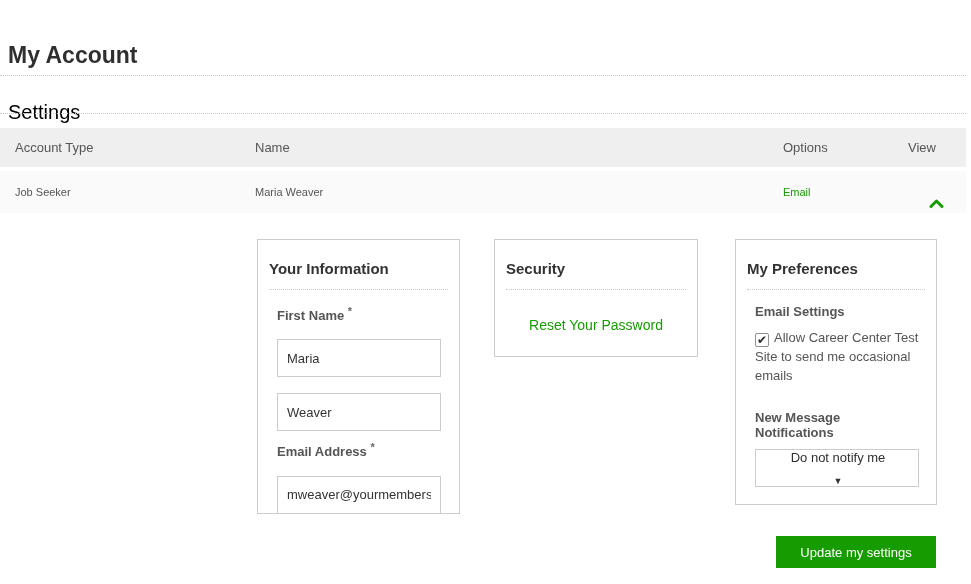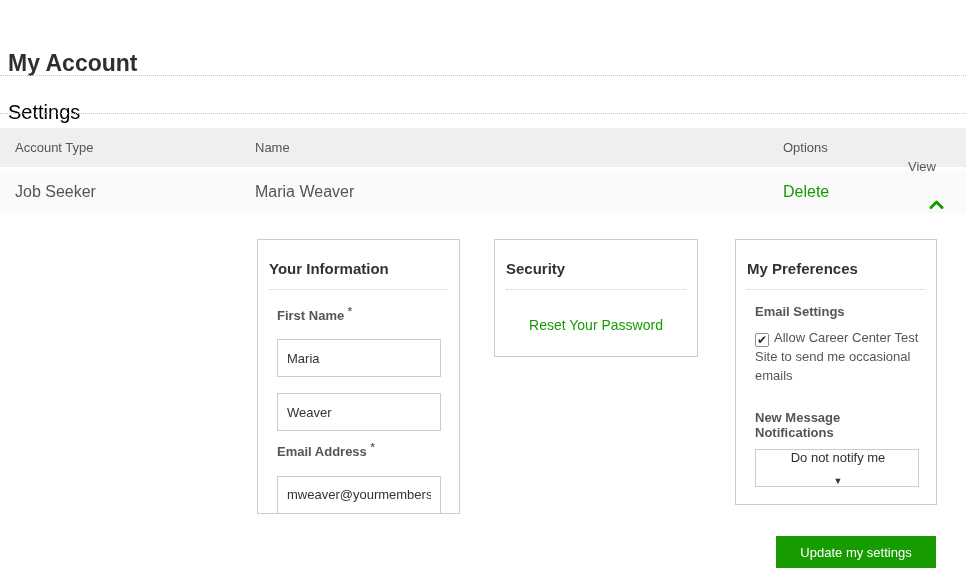--- a/index.html
+++ b/index.html
@@ -11,30 +11,30 @@
     --text-muted:#555555;
   }
   *{box-sizing:border-box;}
   html,body{margin:0;padding:0;}
   body{
     width:971px;height:584px;overflow:hidden;background:#ffffff;
     font-family:"Liberation Sans","DejaVu Sans",sans-serif;
     position:relative;color:var(--text-muted);
   }
   .abs{position:absolute;}
-  .page-title{left:8px;top:14px;font-size:23px;font-weight:700;color:var(--text-dark);margin-top:36px;}
+  .page-title{left:8px;top:6px;font-size:23px;font-weight:700;color:var(--text-dark);margin-top:36px;}
   .hr{left:0;right:5px;border-top:1px dotted #c9c9c9;height:0;}
   .hr1{top:75px;} .hr2{top:113px;}
   .section-title{left:8px;top:84px;font-size:20px;font-weight:400;color:#000000;}
 
   .thead{top:128px;left:0;right:5px;height:39px;background:var(--header-bg);font-size:13px;color:var(--text-muted);}
   .thead span{position:absolute;line-height:39px;}
-  .trow{top:171px;left:0;right:5px;height:42px;background:var(--row-bg);font-size:16px;color:var(--text-muted);text-align:right;}
+  .trow{top:171px;left:0;right:5px;height:42px;background:var(--row-bg);font-size:11px;color:var(--text-muted);text-align:right;}
   .trow .cell{position:absolute;line-height:42px;}
-  .c1{left:15px;} .c2{left:255px;} .c3{left:783px;} .c4{left:908px;margin-top:19px;}
+  .c1{left:15px;} .c2{left:255px;} .c3{left:783px;} .c4{left:908px;}
   .link{color:var(--accent-green);text-decoration:none;cursor:pointer;}
   .caret-btn{left:929px;top:13px;line-height:0;cursor:pointer;}
 
   .panel{background:#ffffff;border:1px solid var(--panel-border);}
   .p-info{left:257px;top:239px;width:203px;height:275px;}
   .p-sec{left:494px;top:239px;width:204px;height:118px;}
   .p-pref{left:735px;top:239px;width:202px;height:266px;}
   .ptitle{margin:20px 11px 0 11px;padding-bottom:12px;font-size:15px;font-weight:700;color:#333333;
           border-bottom:1px dotted #cccccc;}
   .pbody{padding:14px 12px 0 19px;font-size:13px;}
@@ -69,21 +69,21 @@
   <div class="abs thead">
     <span class="c1">Account Type</span>
     <span class="c2">Name</span>
     <span class="c3">Options</span>
     <span class="c4">View</span>
   </div>
 
   <div class="abs trow">
     <span class="cell c1">Job Seeker</span>
     <span class="cell c2">Maria Weaver</span>
-    <a class="cell c3 link">Delete</a>
+    <a class="cell c3 link">Email</a>
     <span class="cell caret-btn">
       <svg width="15" height="11" viewBox="0 0 15 11" aria-hidden="true">
         <polyline points="2,8.5 7.5,3 13,8.5" fill="none" stroke="#169b00" stroke-width="3" stroke-linecap="round" stroke-linejoin="round"></polyline>
       </svg>
     </span>
   </div>
 
   <div class="abs panel p-info">
     <div class="ptitle">Your Information</div>
     <div class="pbody">

